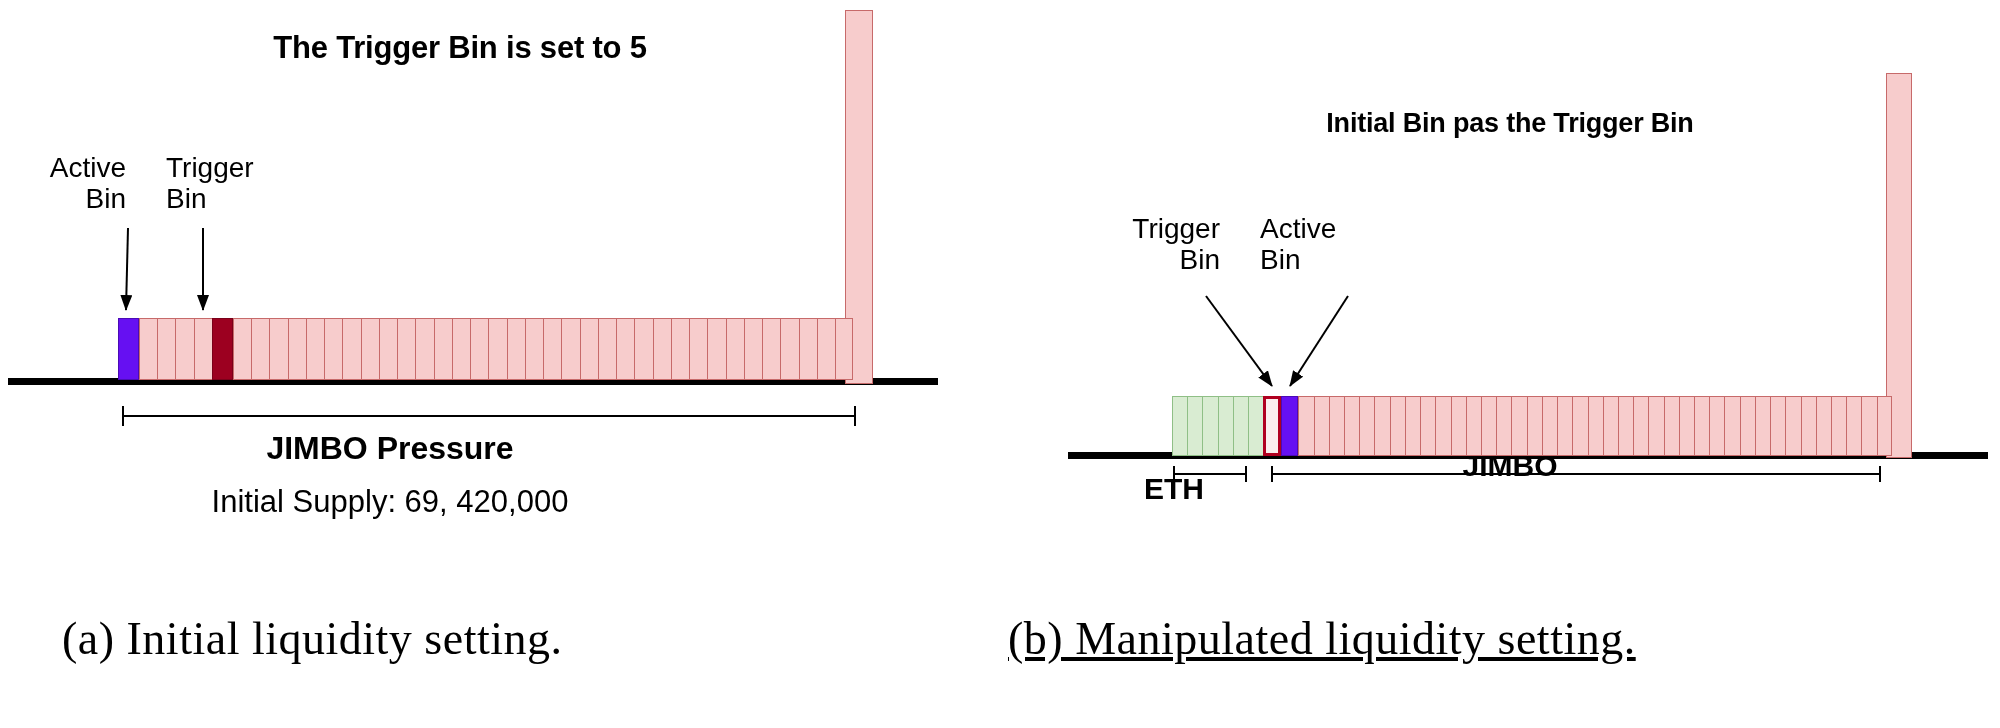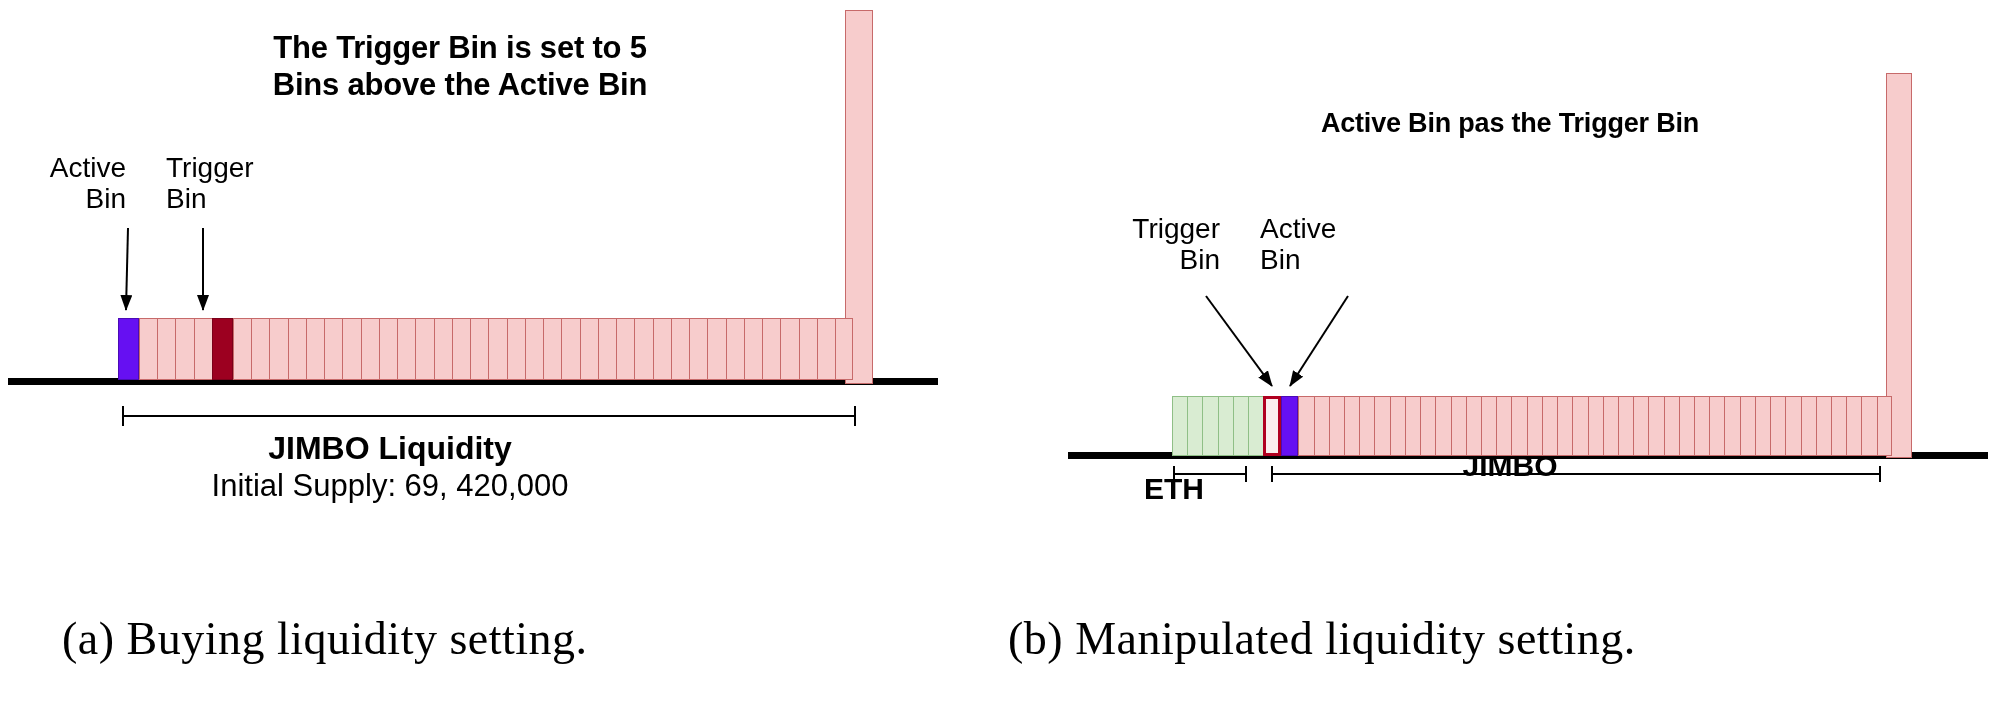--- a/index.html
+++ b/index.html
@@ -130,20 +130,21 @@
     position: absolute;
     font-weight: bold;
     text-align: center;
     white-space: nowrap;
   }
   .sub-label {
     position: absolute;
     font-weight: normal;
     text-align: center;
     white-space: nowrap;
+    margin-top: 16px;
   }
 
   .lbl-jimbo-liq  { left: 110px;  top: 430px; width: 560px; font-size: 32px; }
   .lbl-init-supply{ left: 110px;  top: 468px; width: 560px; font-size: 31px; }
   .lbl-eth-b      { left: 1120px; top: 472px; width: 108px; font-size: 30px; }
   .lbl-jimbo-b    { left: 1250px; top: 449px; width: 520px; font-size: 30px; }
 
   
   .subcaption {
     position: absolute;
@@ -159,45 +160,44 @@
 </style>
 </head>
 <body>
 
 <div class="figure-root">
 
   <div class="panel panel-a">
 
     <div class="callout callout-a">
       <span class="line">The Trigger Bin is set to 5</span>
-      <span class="line">Bins above the Active Bin</span>
     </div>
 
     <div class="ptr-label lbl-a-active">
       <span>Active</span>
       <span class="l2">Bin</span>
     </div>
 
     <div class="ptr-label lbl-a-trigger">
       <span>Trigger</span>
       <span class="l2">Bin</span>
     </div>
 
-    <div class="measure-label lbl-jimbo-liq">JIMBO Liquidity</div>
+    <div class="measure-label lbl-jimbo-liq">JIMBO Pressure</div>
     <div class="sub-label lbl-init-supply">Initial Supply: 69, 420,000</div>
 
-    <div class="subcaption cap-a">(a) Buying liquidity setting.</div>
+    <div class="subcaption cap-a">(a) Initial liquidity setting.</div>
   </div>
 
   <div class="panel panel-b">
-    <div class="subcaption cap-b" style="left:8px;">(b) Manipulated liquidity setting.</div>
+    <div class="subcaption cap-b" style="left:8px;text-decoration:underline;">(b) Manipulated liquidity setting.</div>
   </div>
 
   <div class="callout callout-b">
-    <span class="line">Active Bin pas the Trigger Bin</span>
+    <span class="line">Initial Bin pas the Trigger Bin</span>
   </div>
 
   <div class="ptr-label lbl-b-trigger">
     <span>Trigger</span>
     <span class="l2">Bin</span>
   </div>
 
   <div class="ptr-label lbl-b-active">
     <span>Active</span>
     <span class="l2">Bin</span>

